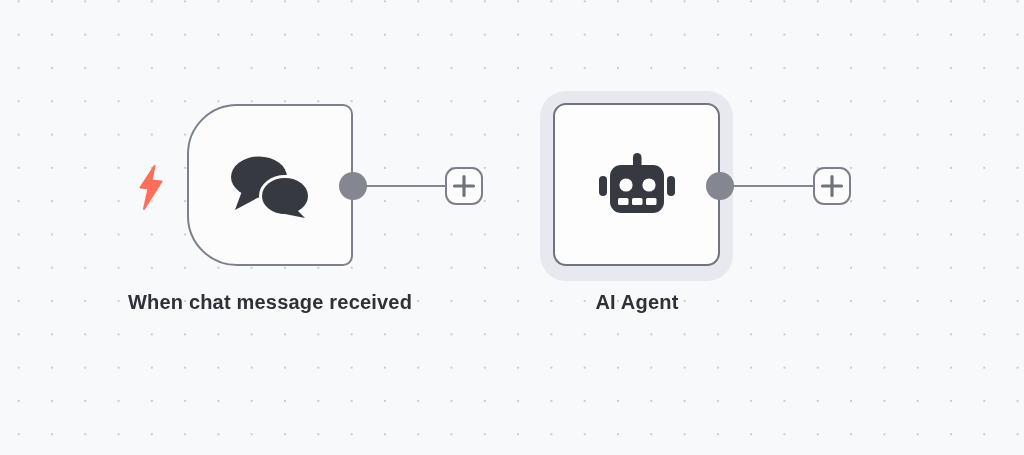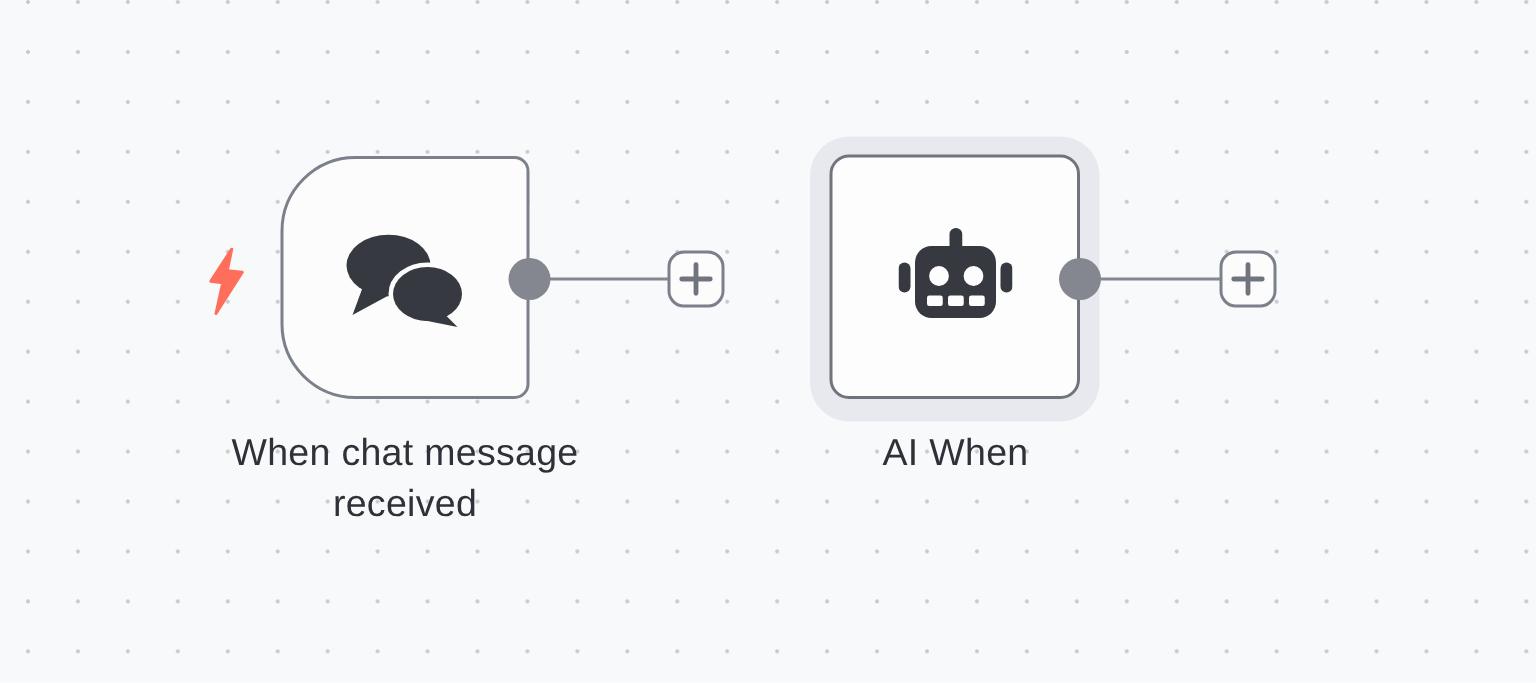--- a/index.html
+++ b/index.html
@@ -65,23 +65,23 @@
     border-radius: 11px;
     top: 167px;
     display: flex; align-items: center; justify-content: center;
     cursor: pointer; padding: 0;
   }
   .plus-1 { left: 445px; }
   .plus-2 { left: 813px; }
 
   .node-label {
     color: #2e3138;
-    font-size: 25px;
+    font-size: 20px;
     line-height: 34px;
-    font-weight: 400;
+    font-weight: 700;
     text-align: center;
     letter-spacing: 0.2px;
   }
   .label-1 { left: 118px; top: 285px; width: 304px; }
   .label-2 { left: 537px; top: 285px; width: 200px; }
 
   .bolt-wrap { left: 137px; top: 165px; width: 27px; height: 45px; }
 </style>
 </head>
 <body>
@@ -142,15 +142,15 @@
   <div class="abs endpoint-dot dot-2"></div>
   <button class="abs plus-btn plus-2">
     <span style="display:flex;">
       <svg width="24" height="24" viewBox="0 0 24 24">
         <path d="M12 2.5 V21.5 M2.5 12 H21.5" stroke="#70747d" stroke-width="3.2" stroke-linecap="round"></path>
       </svg>
     </span>
   </button>
 
   <div class="abs node-label label-1">When chat message received</div>
-  <div class="abs node-label label-2">AI When</div>
+  <div class="abs node-label label-2">AI Agent</div>
 
 </div>
 
 </body></html>

